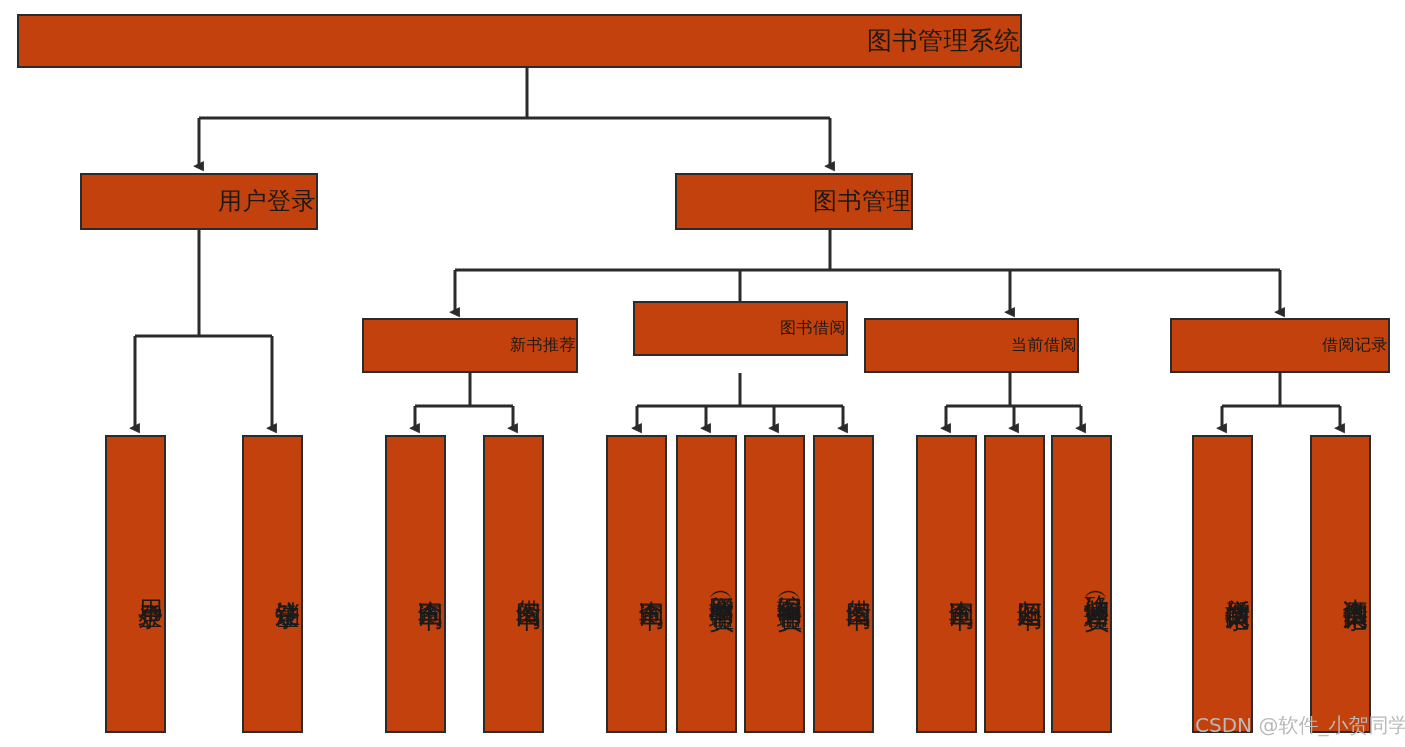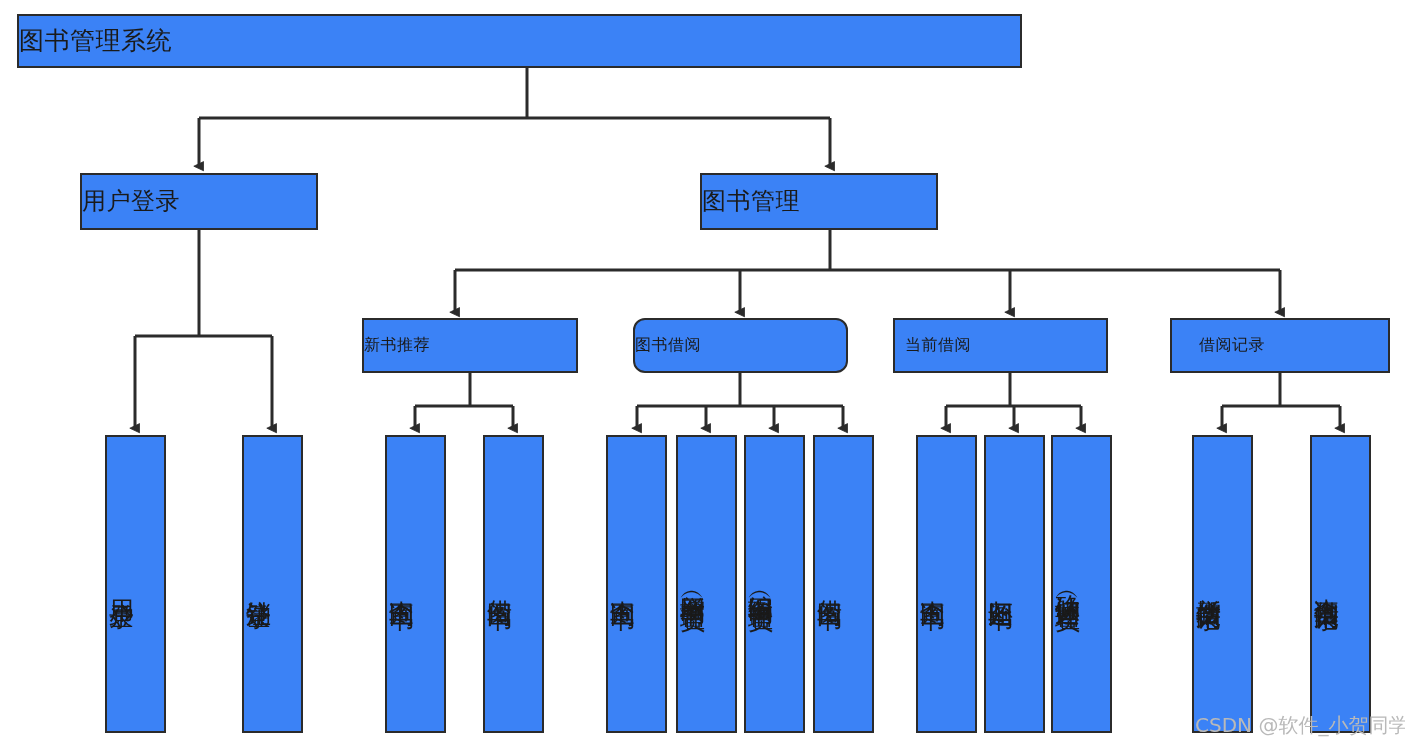--- a/index.html
+++ b/index.html
@@ -21,25 +21,25 @@
   #edges {
     position: absolute;
     left: 0;
     top: 0;
     width: 1405px;
     height: 747px;
   }
   .node {
     position: absolute;
     box-sizing: border-box;
-    background: #3b82f6;
+    background: #c2410c;
     border: 2px solid #2b2b2b;
     display: flex;
     align-items: center;
-    justify-content: flex-start;
+    justify-content: flex-end;
     color: #1a1a1a;
     z-index: 2;
   }
   .node .label {
     display: block;
     text-align: center;
     line-height: 1.05;
     letter-spacing: 0.5px;
   }
   .node.root .label { font-size: 25px; }
@@ -122,31 +122,31 @@
     </g>
   </svg>
 
   <div class="node root" style="left:17px; top:14px; width:1005px; height:54px;">
     <span class="label">图书管理系统</span>
   </div>
 
   <div class="node lvl2" style="left:80px; top:173px; width:238px; height:57px;">
     <span class="label">用户登录</span>
   </div>
-  <div class="node lvl2" style="left:700px; top:173px; width:238px; height:57px;">
+  <div class="node lvl2" style="left:675px; top:173px; width:238px; height:57px;">
     <span class="label">图书管理</span>
   </div>
 
   <div class="node lvl3" style="left:362px; top:318px; width:216px; height:55px;">
     <span class="label">新书推荐</span>
   </div>
-  <div class="node lvl3" style="left:633px; top:318px; width:215px; height:55px;border-radius:12px;">
+  <div class="node lvl3" style="left:633px; top:301px; width:215px; height:55px;">
     <span class="label">图书借阅</span>
   </div>
-  <div class="node lvl3" style="left:893px; top:318px; width:215px; height:55px;padding-left:10px;">
+  <div class="node lvl3" style="left:864px; top:318px; width:215px; height:55px;padding-left:10px;">
     <span class="label">当前借阅</span>
   </div>
   <div class="node lvl3" style="left:1170px; top:318px; width:220px; height:55px;padding-left:27px;">
     <span class="label">借阅记录</span>
   </div>
 
   <div class="node leaf" style="left:105px; top:435px; width:61px; height:298px;">
     <span class="label">用户登录</span>
   </div>
   <div class="node leaf" style="left:242px; top:435px; width:61px; height:298px;">

